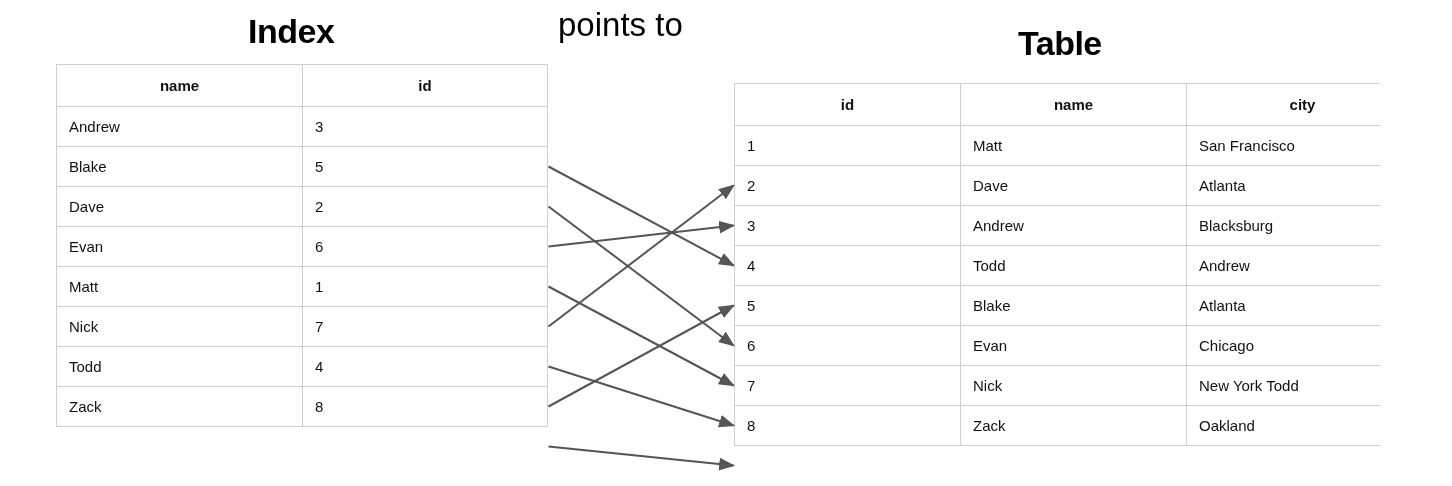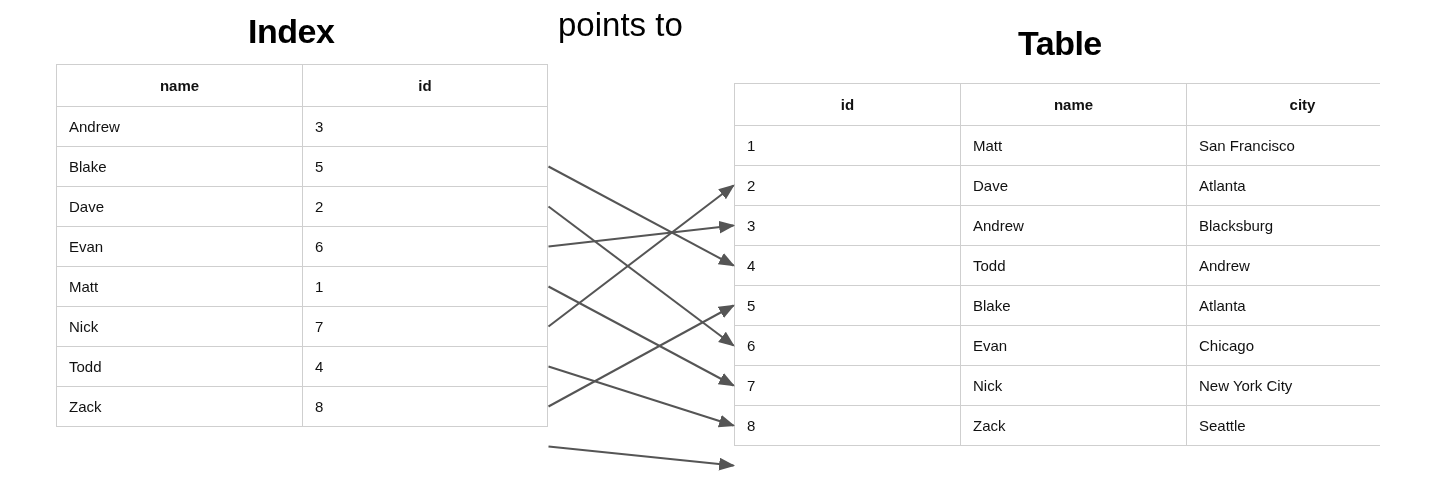--- a/index.html
+++ b/index.html
@@ -200,26 +200,26 @@
           <td>Atlanta</td>
         </tr>
         <tr class="datarow">
           <td>6</td>
           <td>Evan</td>
           <td>Chicago</td>
         </tr>
         <tr class="datarow">
           <td>7</td>
           <td>Nick</td>
-          <td>New York City</td>
+          <td>New York Todd</td>
         </tr>
         <tr class="datarow">
           <td>8</td>
           <td>Zack</td>
-          <td>Seattle</td>
+          <td>Oakland</td>
         </tr>
       </tbody>
   </table>
 
   <svg id="arrows" viewBox="0 0 1452 486" width="1452" height="486">
     <defs>
       <marker id="ah" markerWidth="9" markerHeight="9" refX="7.2" refY="3.2" orient="auto" markerUnits="strokeWidth">
         <path d="M0,0 L8,3.2 L0,6.4 z" fill="#555555"></path>
       </marker>
     </defs>

